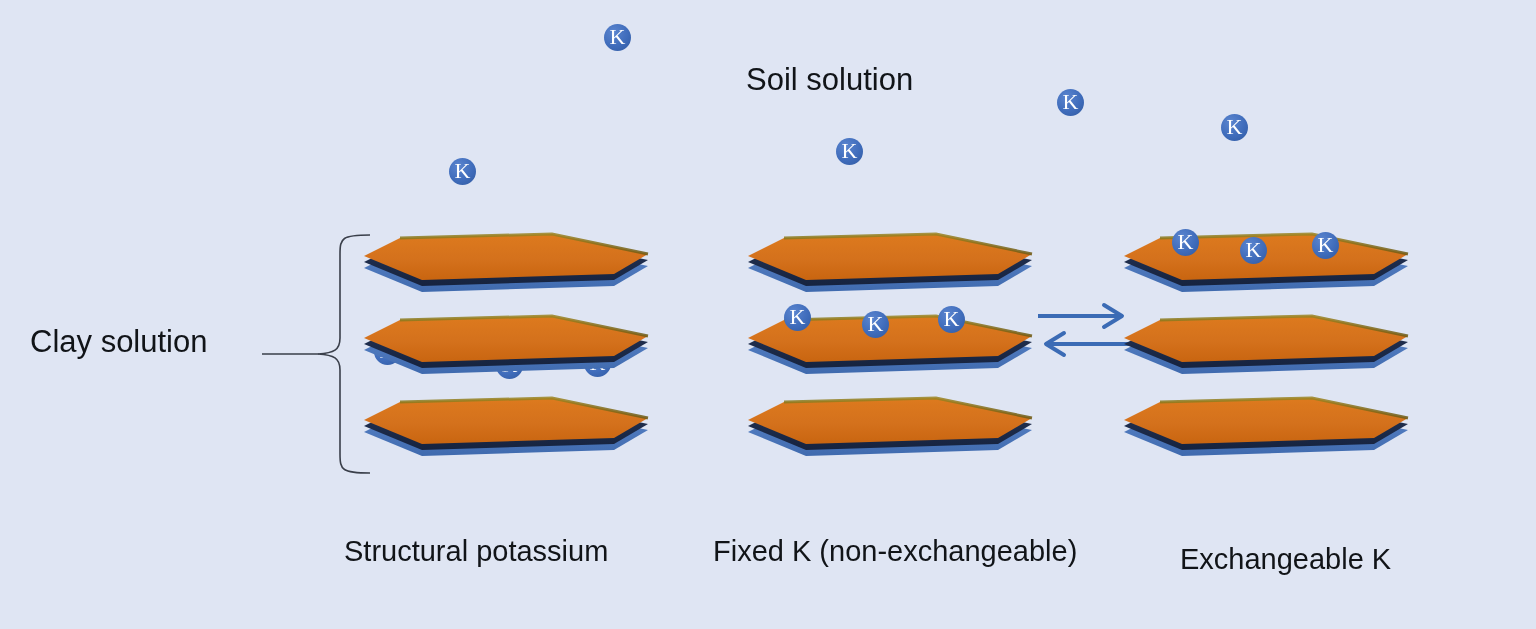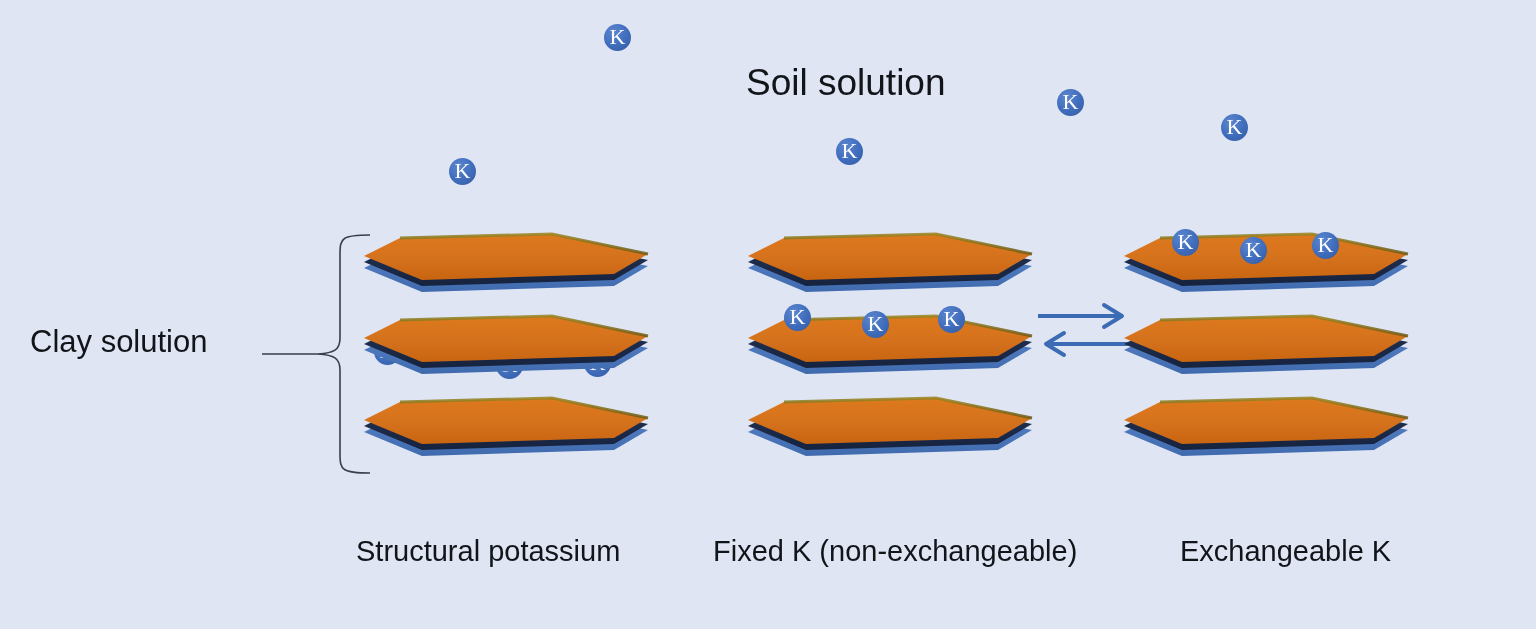--- a/index.html
+++ b/index.html
@@ -21,34 +21,34 @@
   .label {
     position: absolute;
     color: #111418;
     white-space: nowrap;
     font-family: "Liberation Sans", sans-serif;
     font-weight: 400;
   }
   #soil-solution-label {
     left: 746px;
     top: 62px;
-    font-size: 37px;
+    font-size: 31px;
   }
   #clay-mineral-label {
     left: 30px;
     top: 324px;
     font-size: 31px;
   }
   .stack-caption {
     font-size: 29px;
     top: 535px;
   }
-  #caption-structural { left: 356px; }
+  #caption-structural { left: 344px; }
   #caption-fixed      { left: 713px; text-align: center; }
-  #caption-exchange   { left: 1180px; }
+  #caption-exchange   { left: 1180px; margin-top: 8px; }
 
   
   #clay-brace {
     position: absolute;
     left: 262px;
     top: 232px;
     width: 108px;
     height: 244px;
   }
 

